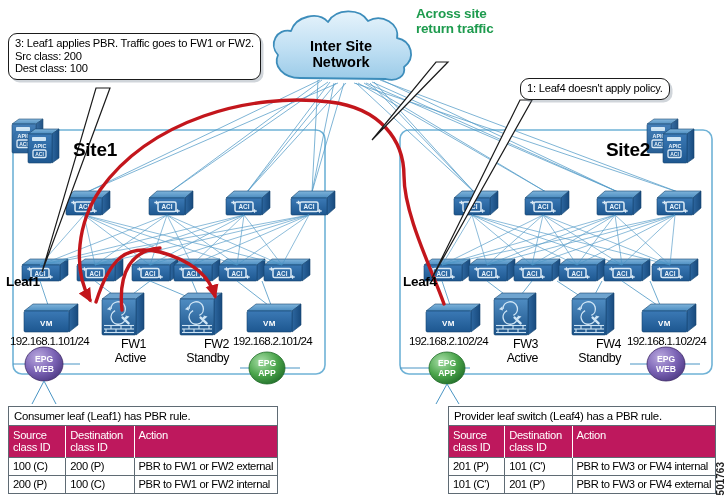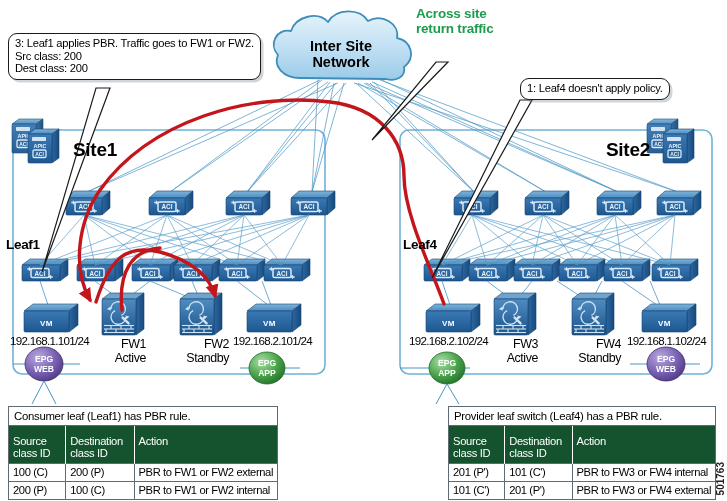--- a/index.html
+++ b/index.html
@@ -11,39 +11,39 @@
 
   
   .callout{position:absolute;background:#fff;border:1.6px solid #1b1b1b;
            border-radius:9px;padding:3px 6px 4px 6px;
            font-size:11.2px;line-height:12.6px;letter-spacing:-0.25px;
            box-shadow:2.5px 2.5px 0 rgba(120,135,150,.35);z-index:4;white-space:nowrap;}
   .callout div{white-space:nowrap;}
 
   
   .sitelabel{position:absolute;font-size:19px;font-weight:bold;z-index:4;letter-spacing:-0.3px;}
-  .leaflabel{position:absolute;font-size:13.5px;font-weight:bold;z-index:4;letter-spacing:-0.3px;}
+  .leaflabel{position:absolute;font-size:13.5px;font-weight:bold;z-index:4;letter-spacing:-0.3px;margin-top:37px;}
   .cloudlabel{position:absolute;font-size:14.5px;font-weight:bold;text-align:center;
               line-height:16px;z-index:4;width:120px;}
   .greenlabel{position:absolute;font-size:13.5px;font-weight:bold;color:#1e9b4e;
               line-height:15px;z-index:4;letter-spacing:-0.2px;}
   .devlabel{position:absolute;font-size:12.4px;text-align:right;line-height:13.5px;
             z-index:4;letter-spacing:-0.4px;white-space:nowrap;}
   .iplabel{position:absolute;font-size:11.6px;z-index:4;letter-spacing:-0.7px;white-space:nowrap;}
   .docnum{position:absolute;right:1px;bottom:6px;font-size:10px;font-weight:bold;
           color:#222;writing-mode:vertical-rl;transform:rotate(180deg);z-index:5;letter-spacing:0px;}
 
   
   .tbl{position:absolute;z-index:5;border:1px solid #5f6b74;background:#fff;
        border-collapse:collapse;font-size:11px;}
   .tbl .cap{padding:3px 5px;font-size:11.4px;border-bottom:1px solid #5f6b74;
             letter-spacing:-0.3px;white-space:nowrap;}
   .tbl table{border-collapse:collapse;width:100%;}
-  .tbl th{background:#14532d;color:#fff;font-weight:normal;text-align:left;
-          vertical-align:top;padding:10px 4px 3px 4px;font-size:11.2px;line-height:11.8px;
+  .tbl th{background:#be185d;color:#fff;font-weight:normal;text-align:left;
+          vertical-align:top;padding:4px 4px 3px 4px;font-size:11.2px;line-height:11.8px;
           border-right:1px solid #fff;letter-spacing:-0.3px;}
   .tbl th:last-child{border-right:none;}
   .tbl td{padding:2px 4px 3px 4px;font-size:11.2px;border-top:1px solid #5f6b74;
           border-right:1px solid #5f6b74;letter-spacing:-0.4px;white-space:nowrap;}
   .tbl td:last-child{border-right:none;}
 </style>
 </head>
 <body>
 
 <div id="stage">
@@ -349,21 +349,21 @@
     <g stroke="#1b1b1b" stroke-width="1.3" fill="#ffffff">
       <path d="M96,88 L110,88 L42,272 Z" fill="#ffffff" stroke="#1b1b1b" stroke-width="1.2"></path>
       <path d="M436,62 L448,62 L372,140 Z" fill="#ffffff" stroke="#1b1b1b" stroke-width="1.2"></path>
       <path d="M520,100 L532,100 L432,278 Z" fill="#ffffff" stroke="#1b1b1b" stroke-width="1.2"></path>
     </g>
   </svg>
 
   <div class="callout" style="left:8px;top:33px;">
     <div>3: Leaf1 applies PBR. Traffic goes to FW1 or FW2.</div>
     <div>Src class: 200</div>
-    <div>Dest class: 200</div>
+    <div>Dest class: 100</div>
   </div>
   <div class="callout" style="left:520px;top:78px;">
     <div>1: Leaf4 doesn't apply policy.</div>
   </div>
 
   <div class="greenlabel" style="left:416px;top:6px;">
     <div>Across site</div>
     <div>return traffic</div>
   </div>
 

